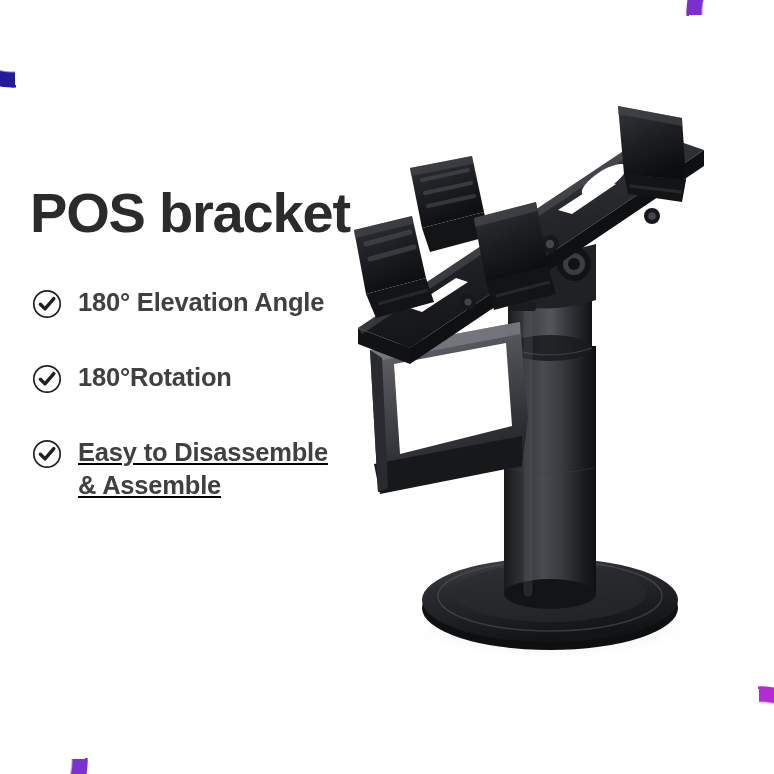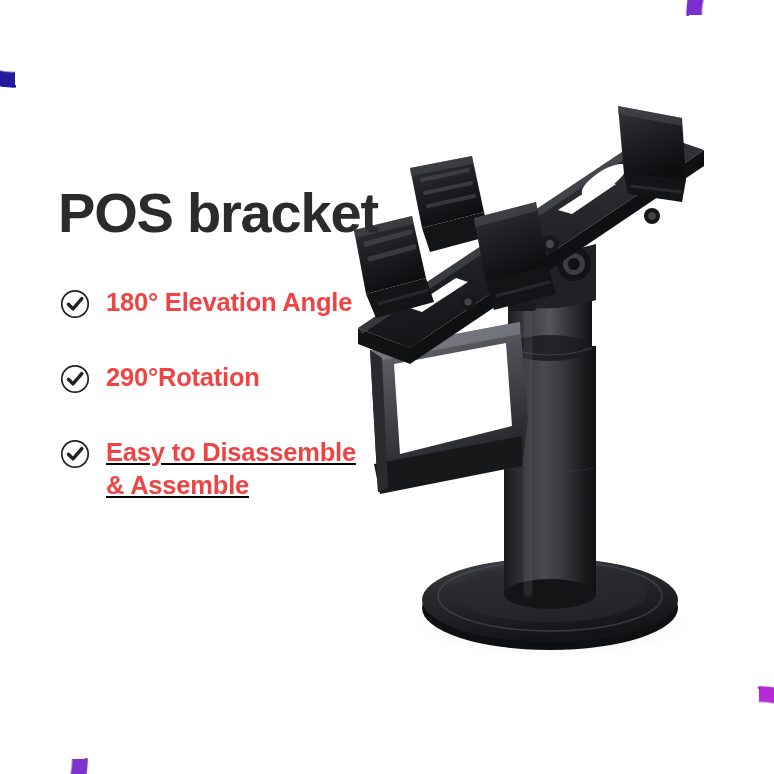--- a/index.html
+++ b/index.html
@@ -35,21 +35,21 @@
 
   .corner .ring {
     position: absolute;
     inset: 0;
     border-radius: 50%;
   }
 
   
   .content {
     position: absolute;
-    left: 56px;
+    left: 28px;
     top: 0;
     width: 400px;
     height: 774px;
     z-index: 5;
   }
 
   .title {
     position: absolute;
     left: 2px;
     top: 185px;
@@ -81,21 +81,21 @@
     width: 30px;
     height: 30px;
     margin-top: 3px;
     margin-right: 16px;
   }
   .check-icon svg { display: block; width: 30px; height: 30px; }
 
   .feature-label {
     font-size: 25.5px;
     font-weight: 700;
-    color: #ef4444;
+    color: #404040;
     line-height: 1.30;
     letter-spacing: -0.2px;
     white-space: pre-line;
   }
 
   
   .product {
     position: absolute;
     left: 352px;
     top: 96px;
@@ -137,21 +137,21 @@
           </span>
           <span class="feature-label">180° Elevation Angle</span>
         </li>
         <li class="feature">
           <span class="check-icon">
             <svg viewBox="0 0 30 30" xmlns="http://www.w3.org/2000/svg">
               <circle cx="15" cy="15" r="13.2" fill="none" stroke="#1f2022" stroke-width="1.7"></circle>
               <path d="M8.4 15.3 L13.0 19.9 L21.8 9.6" fill="none" stroke="#1f2022" stroke-width="3.4" stroke-linecap="round" stroke-linejoin="round"></path>
             </svg>
           </span>
-          <span class="feature-label">290°Rotation</span>
+          <span class="feature-label">180°Rotation</span>
         </li>
         <li class="feature">
           <span class="check-icon">
             <svg viewBox="0 0 30 30" xmlns="http://www.w3.org/2000/svg">
               <circle cx="15" cy="15" r="13.2" fill="none" stroke="#1f2022" stroke-width="1.7"></circle>
               <path d="M8.4 15.3 L13.0 19.9 L21.8 9.6" fill="none" stroke="#1f2022" stroke-width="3.4" stroke-linecap="round" stroke-linejoin="round"></path>
             </svg>
           </span>
           <span class="feature-label">Easy to Disassemble
 &amp; Assemble</span>

